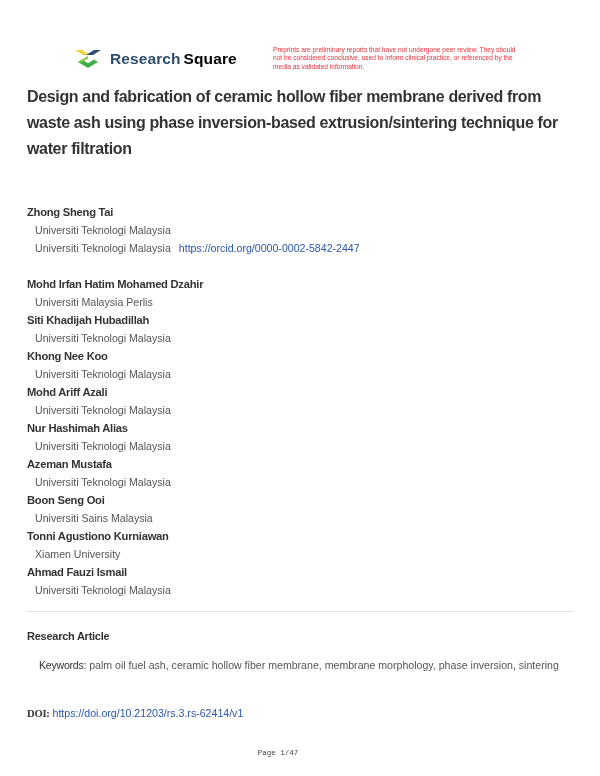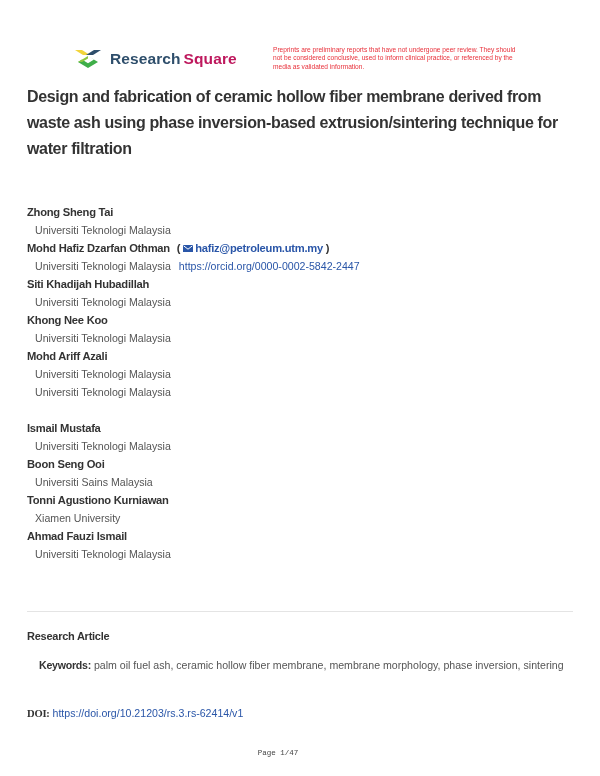--- a/index.html
+++ b/index.html
@@ -35,21 +35,21 @@
       display: block;
     }
     .logo-text {
       margin-left: 8px;
       font-size: 15.5px;
       font-weight: bold;
       letter-spacing: 0.1px;
       white-space: nowrap;
     }
     .logo-text .rs-research { color: #2e4e6b; }
-    .logo-text .rs-square { color: #be185d; margin-left: 3px; }
+    .logo-text .rs-square { color: #000000; margin-left: 3px; }
     .disclaimer {
       position: absolute;
       left: 273px;
       top: 46px;
       width: 250px;
       font-size: 6.6px;
       line-height: 8.4px;
       color: #e8303a;
     }
     .title {
@@ -133,21 +133,21 @@
     .keywords {
       position: absolute;
       left: 27px;
       top: 657px;
       width: 546px;
       font-size: 10.6px;
       line-height: 17px;
       color: #555555;
     }
     .keywords .kw-label {
-      font-weight: bold;
+      font-weight: normal;
       color: #333333;
       letter-spacing: -0.25px;
       padding-left: 12px;
     }
     .doi {
       position: absolute;
       left: 27px;
       top: 705px;
       font-size: 10.6px;
       line-height: 17px;
@@ -193,43 +193,44 @@
 </div>
 
 <h1 class="title">Design and fabrication of ceramic hollow fiber membrane derived from waste ash using phase inversion-based extrusion/sintering technique for water filtration</h1>
 
 <div class="authors">
   <div class="author">
     <div class="author-name">Zhong Sheng Tai</div>
     <div class="author-aff">Universiti Teknologi Malaysia</div>
   </div>
   <div class="author">
-    <div class="author-name"><span>Mohd Hafiz Dzarfan Othman</span><span class="email-wrap"> <span>(</span> <svg class="mail-icon" viewBox="0 0 10 7">
-            <rect x="0" y="0" width="10" height="7" fill="#2a56a8"></rect>
-            <polyline points="0.6,0.8 5,4.2 9.4,0.8" fill="none" stroke="#ffffff" stroke-width="1"></polyline>
-          </svg><a class="email-link" href="#">hafiz@petroleum.utm.my</a> <span>)</span></span></div>
     <div class="author-aff"><span>Universiti Teknologi Malaysia</span><a class="orcid-link" href="#">https://orcid.org/0000-0002-5842-2447</a></div>
   </div>
   <div class="author">
+    <div class="author-name">Mohd Irfan Hatim Mohamed Dzahir</div>
+    <div class="author-aff">Universiti Malaysia Perlis</div>
+  </div>
+  <div class="author">
     <div class="author-name">Siti Khadijah Hubadillah</div>
     <div class="author-aff">Universiti Teknologi Malaysia</div>
   </div>
   <div class="author">
     <div class="author-name">Khong Nee Koo</div>
     <div class="author-aff">Universiti Teknologi Malaysia</div>
   </div>
   <div class="author">
     <div class="author-name">Mohd Ariff Azali</div>
     <div class="author-aff">Universiti Teknologi Malaysia</div>
   </div>
   <div class="author">
-    <div class="author-aff">Universiti Teknologi Malaysia</div>
-  </div>
-  <div class="author">
-    <div class="author-name">Ismail Mustafa</div>
+    <div class="author-name">Nur Hashimah Alias</div>
+    <div class="author-aff">Universiti Teknologi Malaysia</div>
+  </div>
+  <div class="author">
+    <div class="author-name">Azeman Mustafa</div>
     <div class="author-aff">Universiti Teknologi Malaysia</div>
   </div>
   <div class="author">
     <div class="author-name">Boon Seng Ooi</div>
     <div class="author-aff">Universiti Sains Malaysia</div>
   </div>
   <div class="author">
     <div class="author-name">Tonni Agustiono Kurniawan</div>
     <div class="author-aff">Xiamen University</div>
   </div>

